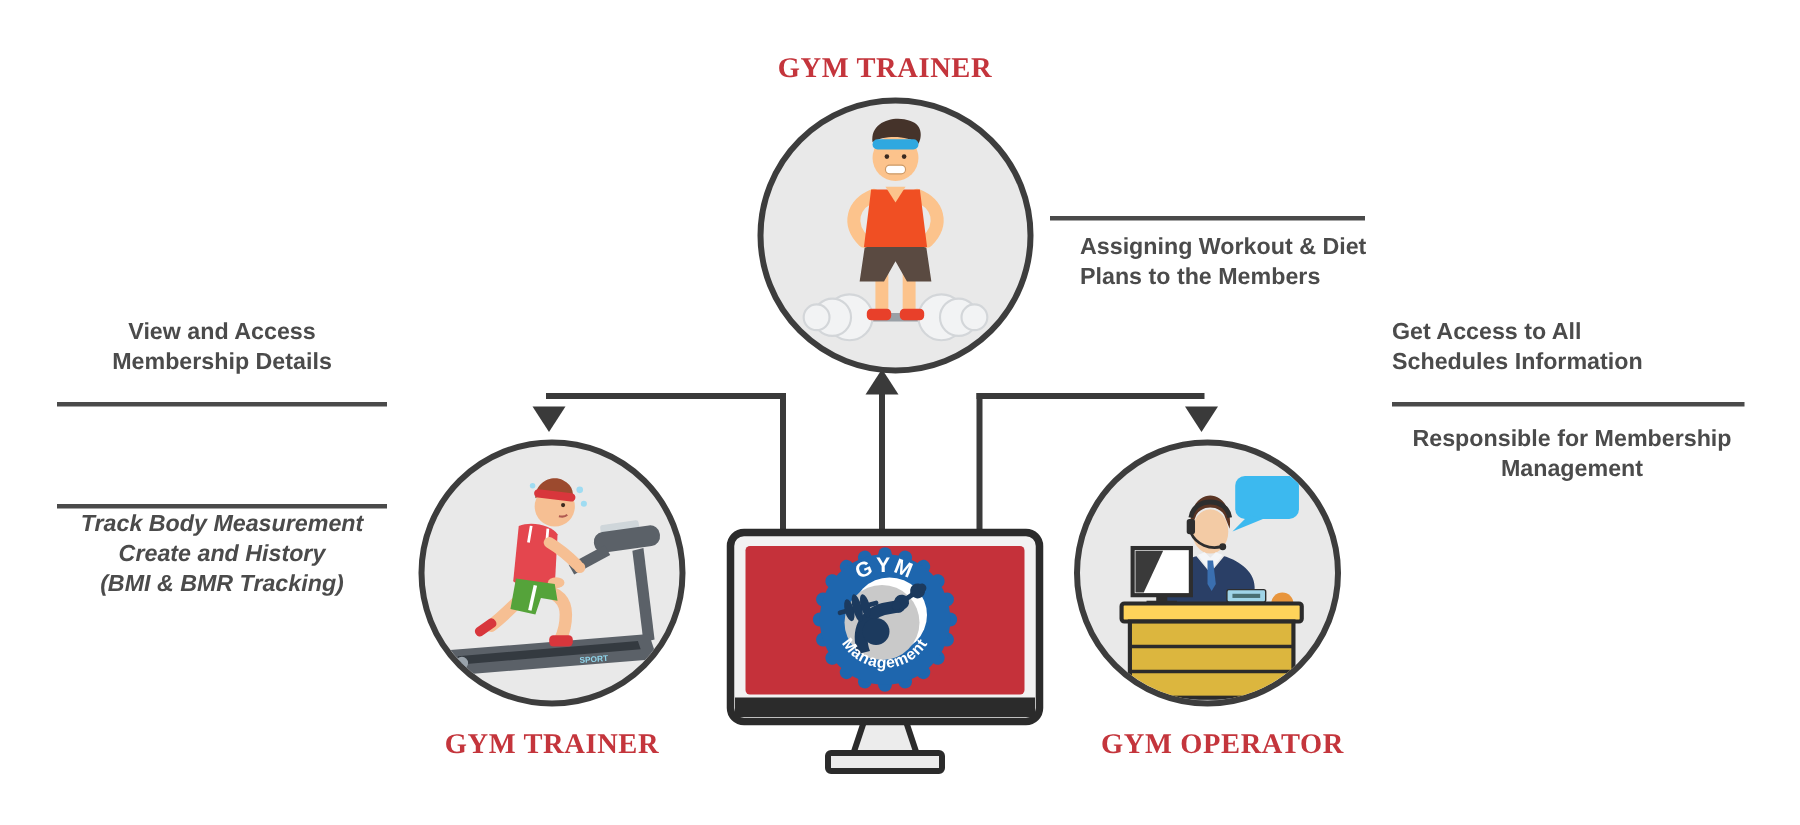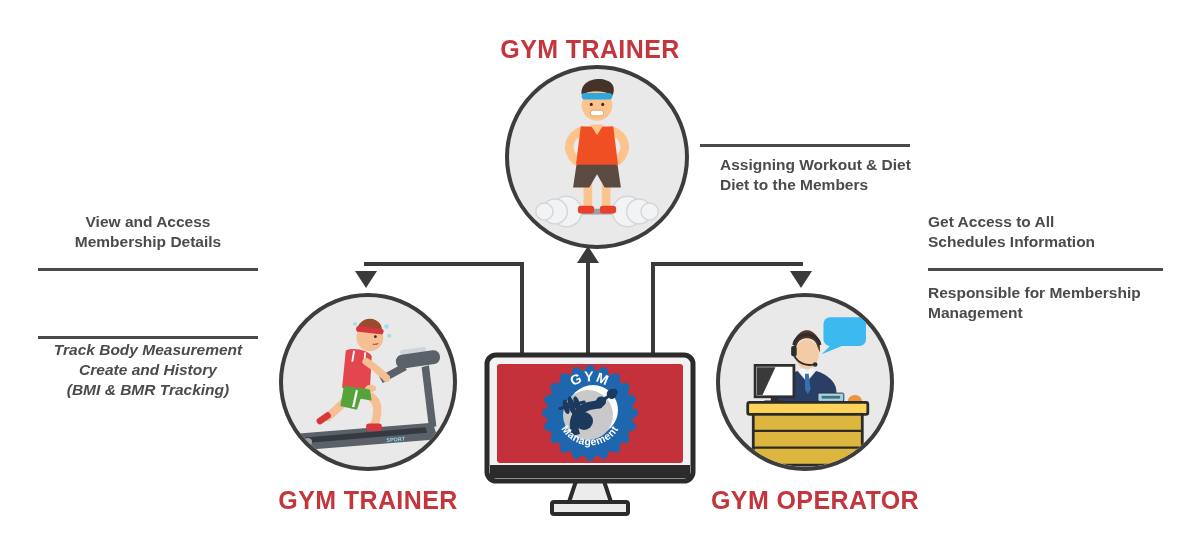--- a/index.html
+++ b/index.html
@@ -2,21 +2,21 @@
 <html><head>
 <meta charset="utf-8">
 <style>
   html,body{margin:0;padding:0;background:#ffffff;}
   #canvas{
     position:relative;width:1200px;height:550px;background:#ffffff;overflow:hidden;
     font-family:"Liberation Sans","DejaVu Sans",sans-serif;
   }
   .title{
     position:absolute;width:220px;text-align:center;
-    font-size:25px;font-weight:bold;letter-spacing:.4px;color:#c4353c;
+    font-size:19px;font-weight:bold;letter-spacing:.4px;color:#c4353c;font-family:Liberation Serif, serif;
   }
   .note{
     position:absolute;font-size:15.5px;font-weight:bold;line-height:20px;color:#4b4b4b;
   }
   .note.ra{text-align:center;}
   .divider{position:absolute;height:3px;background:#4a4a4a;}
   .divider.light{background:#ffffff;}
   .circle{
     position:absolute;border-radius:50%;background:#e9e9e9;
     border:4px solid #3d3d3d;box-sizing:border-box;overflow:hidden;
@@ -47,29 +47,29 @@
   <div class="divider" style="left:38px;top:336px;width:220px;"></div>
   <div class="note ra" style="left:38px;top:340px;width:220px;font-style:italic;">
     <div>Track Body Measurement</div>
     <div>Create and History</div>
     <div>(BMI &amp; BMR Tracking)</div>
   </div>
 
   <div class="divider" style="left:700px;top:144px;width:210px;"></div>
   <div class="note" style="left:700px;top:155px;width:215px;margin-left:20px;">
     <div>Assigning Workout &amp; Diet</div>
-    <div>Diet to the Members</div>
+    <div>Plans to the Members</div>
   </div>
 
   <div class="note" style="left:928px;top:212px;width:240px;">
     <div>Get Access to All</div>
     <div>Schedules Information</div>
   </div>
   <div class="divider" style="left:928px;top:268px;width:235px;"></div>
-  <div class="note" style="left:928px;top:283px;width:240px;">
+  <div class="note" style="left:928px;top:283px;width:240px;text-align:center;">
     <div>Responsible for Membership</div>
     <div>Management</div>
   </div>
   <div class="divider light" style="left:928px;top:335px;width:200px;"></div>
 
   <div class="cline" style="left:364px;top:262px;width:158px;height:4px;"></div>
   <div class="cline" style="left:520px;top:262px;width:4px;height:95px;"></div>
   <div class="arrow-down" style="left:355px;top:271px;"></div>
 
   <div class="cline" style="left:586px;top:250px;width:4px;height:107px;"></div>

